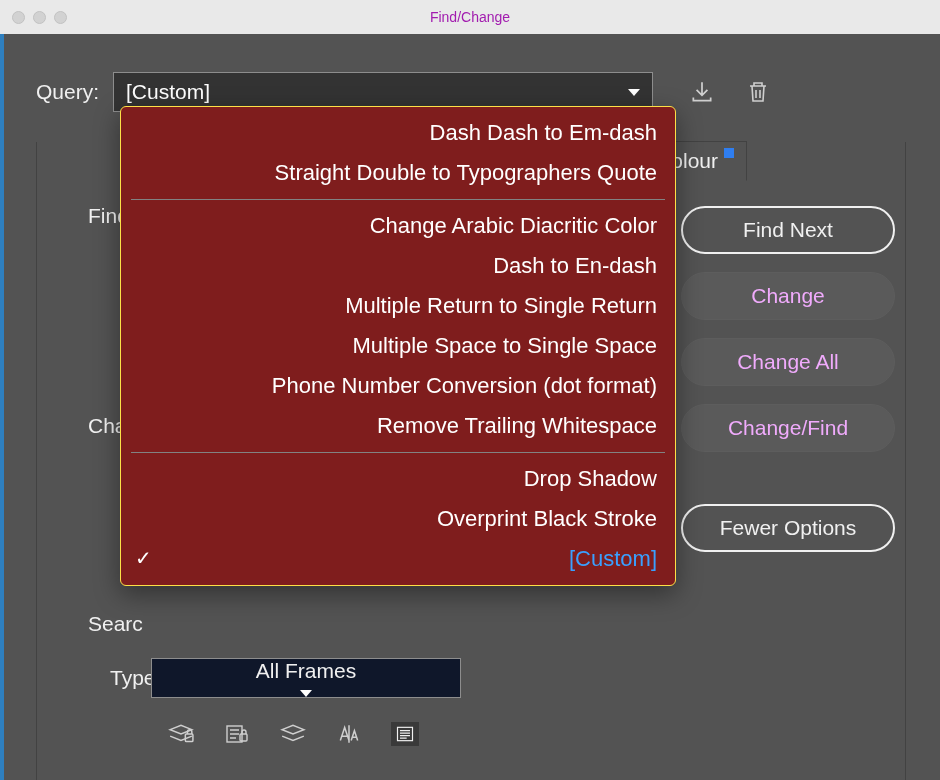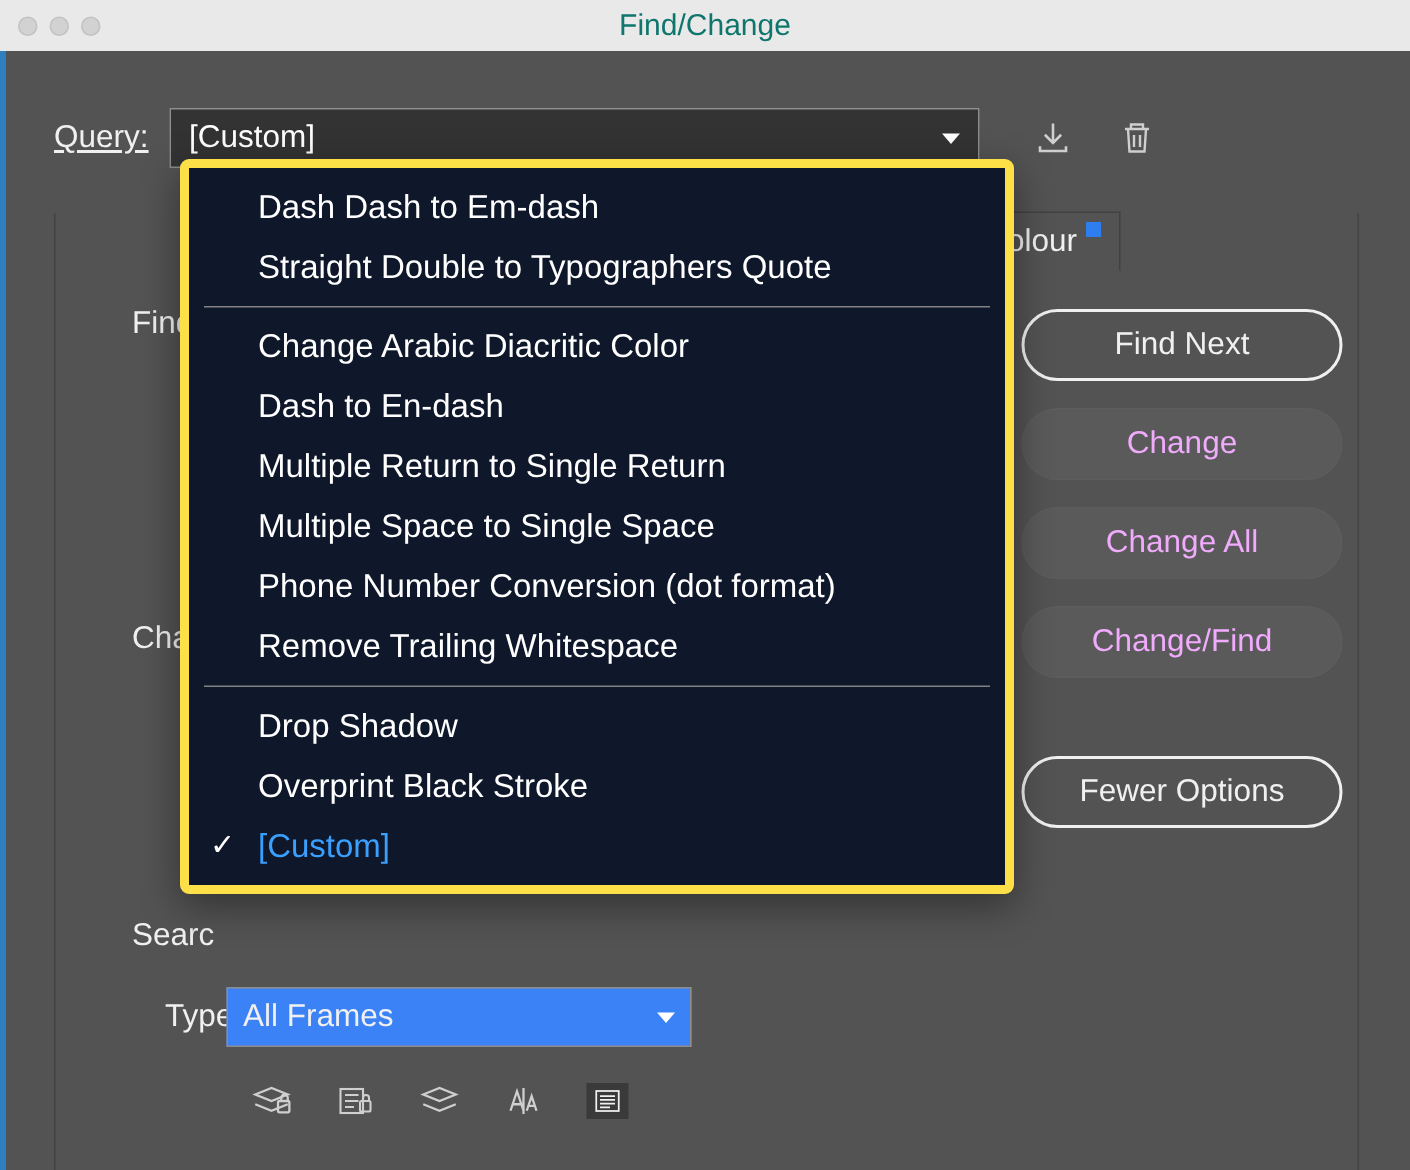--- a/index.html
+++ b/index.html
@@ -2,63 +2,63 @@
 <html><head>
 <meta charset="utf-8">
 <style>
   * { box-sizing: border-box; margin: 0; padding: 0; font-family: -apple-system, BlinkMacSystemFont, "Segoe UI", Helvetica, Arial, sans-serif; }
   body { background: #535353; width: 940px; height: 780px; overflow: hidden; color: #f0f0f0; position: relative; }
 
   
   .titlebar { height: 34px; background: #e9e9e9; display: flex; align-items: center; padding: 0 12px; position: relative; }
   .traffic { display: flex; gap: 8px; }
   .tl { width: 13px; height: 13px; border-radius: 50%; background: #d2d2d2; border: 1px solid #c2c2c2; }
-  .tb-title { position: absolute; left: 0; right: 0; text-align: center; color: #0f766e; font-size: 20px; font-weight: 400; }
+  .tb-title { position: absolute; left: 0; right: 0; text-align: center; color: #a21caf; font-size: 14px; font-weight: 400; }
 
   .client { position: relative; width: 100%; height: calc(100% - 34px); }
 
   .left-edge { position: absolute; left: 0; top: 0; width: 4px; height: 100%; background: #2e7fbf; }
 
   
   .query-row { position: absolute; left: 36px; top: 38px; display: flex; align-items: center; gap: 14px; }
-  .lbl { font-size: 21px; color: #f0f0f0; text-decoration: underline; }
+  .lbl { font-size: 21px; color: #f0f0f0; }
   .query-combo { width: 540px; height: 40px; background: #333333; border: 1px solid #8d8d8d; display: flex; align-items: center; padding: 0 12px; justify-content: space-between; color: #fff; font-size: 21px; }
   .chev { width: 0; height: 0; border-left: 6px solid transparent; border-right: 6px solid transparent; border-top: 7px solid #fff; }
 
   .tool-icons { display: flex; gap: 30px; margin-left: 22px; }
   .ico-btn { width: 26px; height: 26px; display: flex; align-items: center; justify-content: center; }
   .ico-btn svg { stroke: #cfcfcf; fill: none; stroke-width: 1.6; }
 
   
   .section { position: absolute; left: 36px; top: 108px; width: 870px; height: 640px; border: 1px solid #424242; border-top: none; }
 
   .tabfrag { position: absolute; right: 158px; top: -1px; height: 40px; background: #535353; border: 1px solid #424242; border-bottom: 1px solid #535353; display:flex; align-items:center; padding: 0 12px 0 4px; gap: 6px; font-size: 21px; }
   .blue-dot { width: 10px; height: 10px; background: #2f7ef0; position: relative; top: -8px; }
 
   .field-lbl { position: absolute; font-size: 21px; margin-left: 27px; }
   .search-lbl { left: 24px; top: 470px; }
   .type-lbl  { left: 46px; top: 524px; }
 
-  .combo { position: absolute; height: 40px; background: #3b82f6; border: 1px solid #8d8d8d; display: flex; align-items: center; justify-content: space-between; padding: 0 10px; font-size: 21px; color: #f0f0f0; }
+  .combo { position: absolute; height: 40px; background: #0f172a; border: 1px solid #8d8d8d; display: flex; align-items: center; justify-content: space-between; padding: 0 10px; font-size: 21px; color: #f0f0f0; flex-direction: column; }
   .type-combo { left: 114px; top: 516px; width: 310px; }
 
   .icon-row { position: absolute; left: 130px; top: 580px; display: flex; gap: 28px; align-items: center; }
   .sm-icon { width: 28px; height: 24px; display:flex; align-items:center; justify-content:center; }
   .sm-icon svg { stroke:#cfcfcf; fill:none; stroke-width:1.4; }
   .sm-icon.sel { background:#3a3a3a; padding: 4px; }
   .sm-icon.sel svg { stroke:#f0f0f0; }
 
   
   .actions { position: absolute; right: 10px; top: 50px; width: 214px; display: flex; flex-direction: column; gap: 18px; margin-top: 14px; }
   .btn { height: 48px; border-radius: 24px; border: 2px solid #f0f0f0; background: transparent; color: #f0f0f0; font-size: 21px; display:flex; align-items:center; justify-content:center; cursor:pointer; }
   .btn.muted { border: 1px solid #5d5d5d; background: #5a5a5a; color: #f0abfc; }
   .actions .gap { height: 16px; }
 
   
-  .dropdown { position: absolute; left: 120px; top: 72px; width: 556px; background: #0f172a; border: 6px solid #fde047; border-radius: 6px; box-shadow: 0 8px 26px rgba(0,0,0,.4); padding: 6px 0; z-index: 50; }
+  .dropdown { position: absolute; left: 120px; top: 72px; width: 556px; background: #7f1d1d; border: 1px solid #fde047; border-radius: 6px; box-shadow: 0 8px 26px rgba(0,0,0,.4); padding: 6px 0; z-index: 50; text-align: right; }
   .dd-item { padding: 7px 18px 7px 46px; font-size: 22px; color: #fff; position: relative; cursor: default; white-space: nowrap; }
   .dd-sep { height: 1px; background: #828282; margin: 6px 10px; }
   .dd-check::before { content: "✓"; position: absolute; left: 14px; color: #fff; font-size: 20px; }
   .dd-item.sel { color: #3aa0ff; }
 </style>
 </head>
 <body>
 
 <div class="titlebar">
   <div class="traffic">

